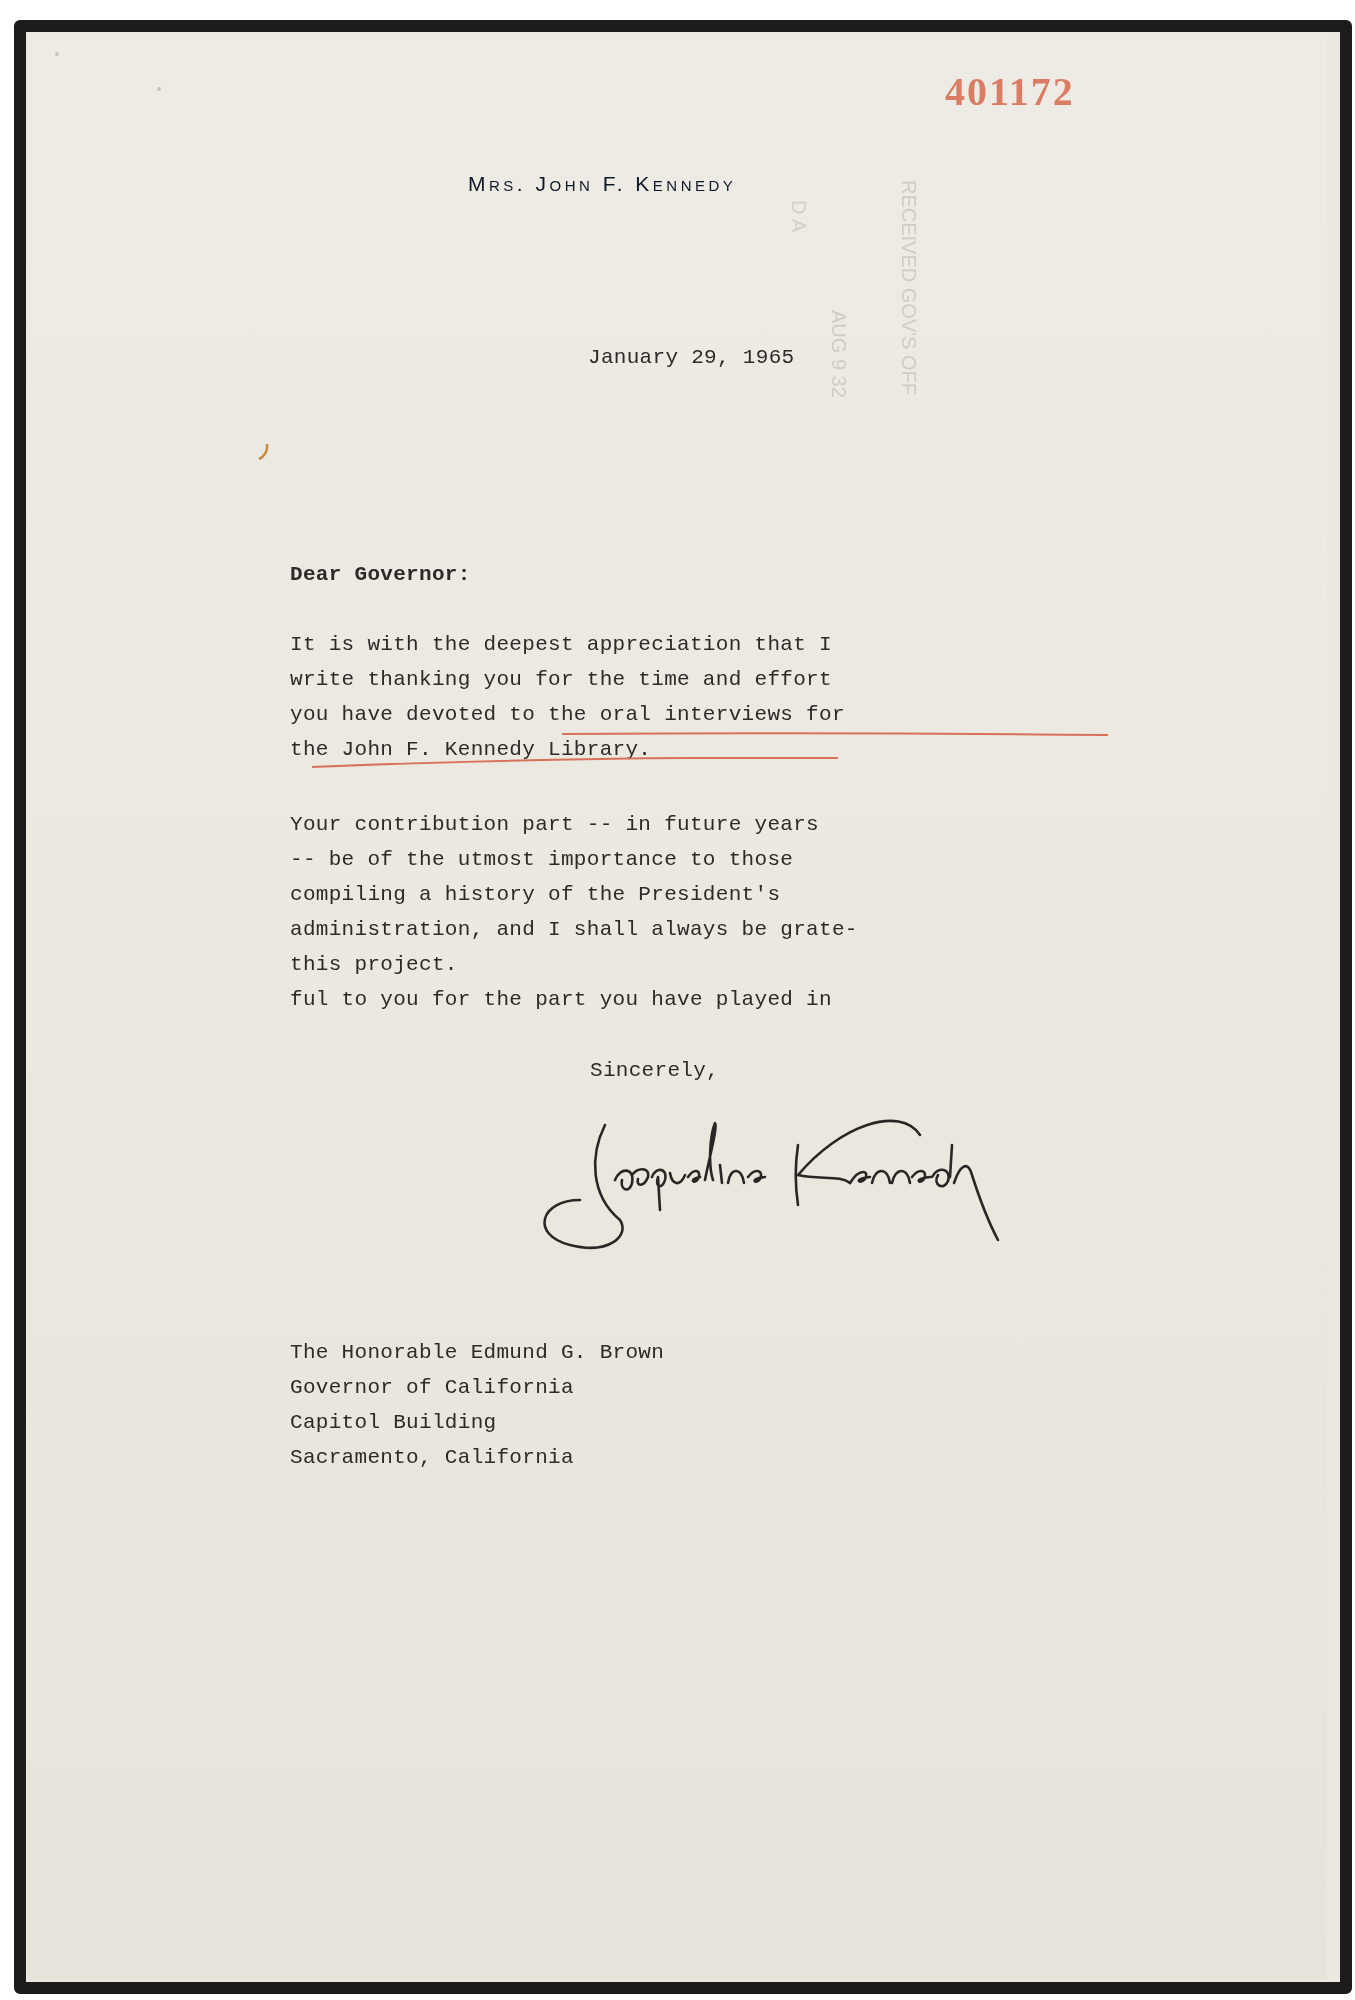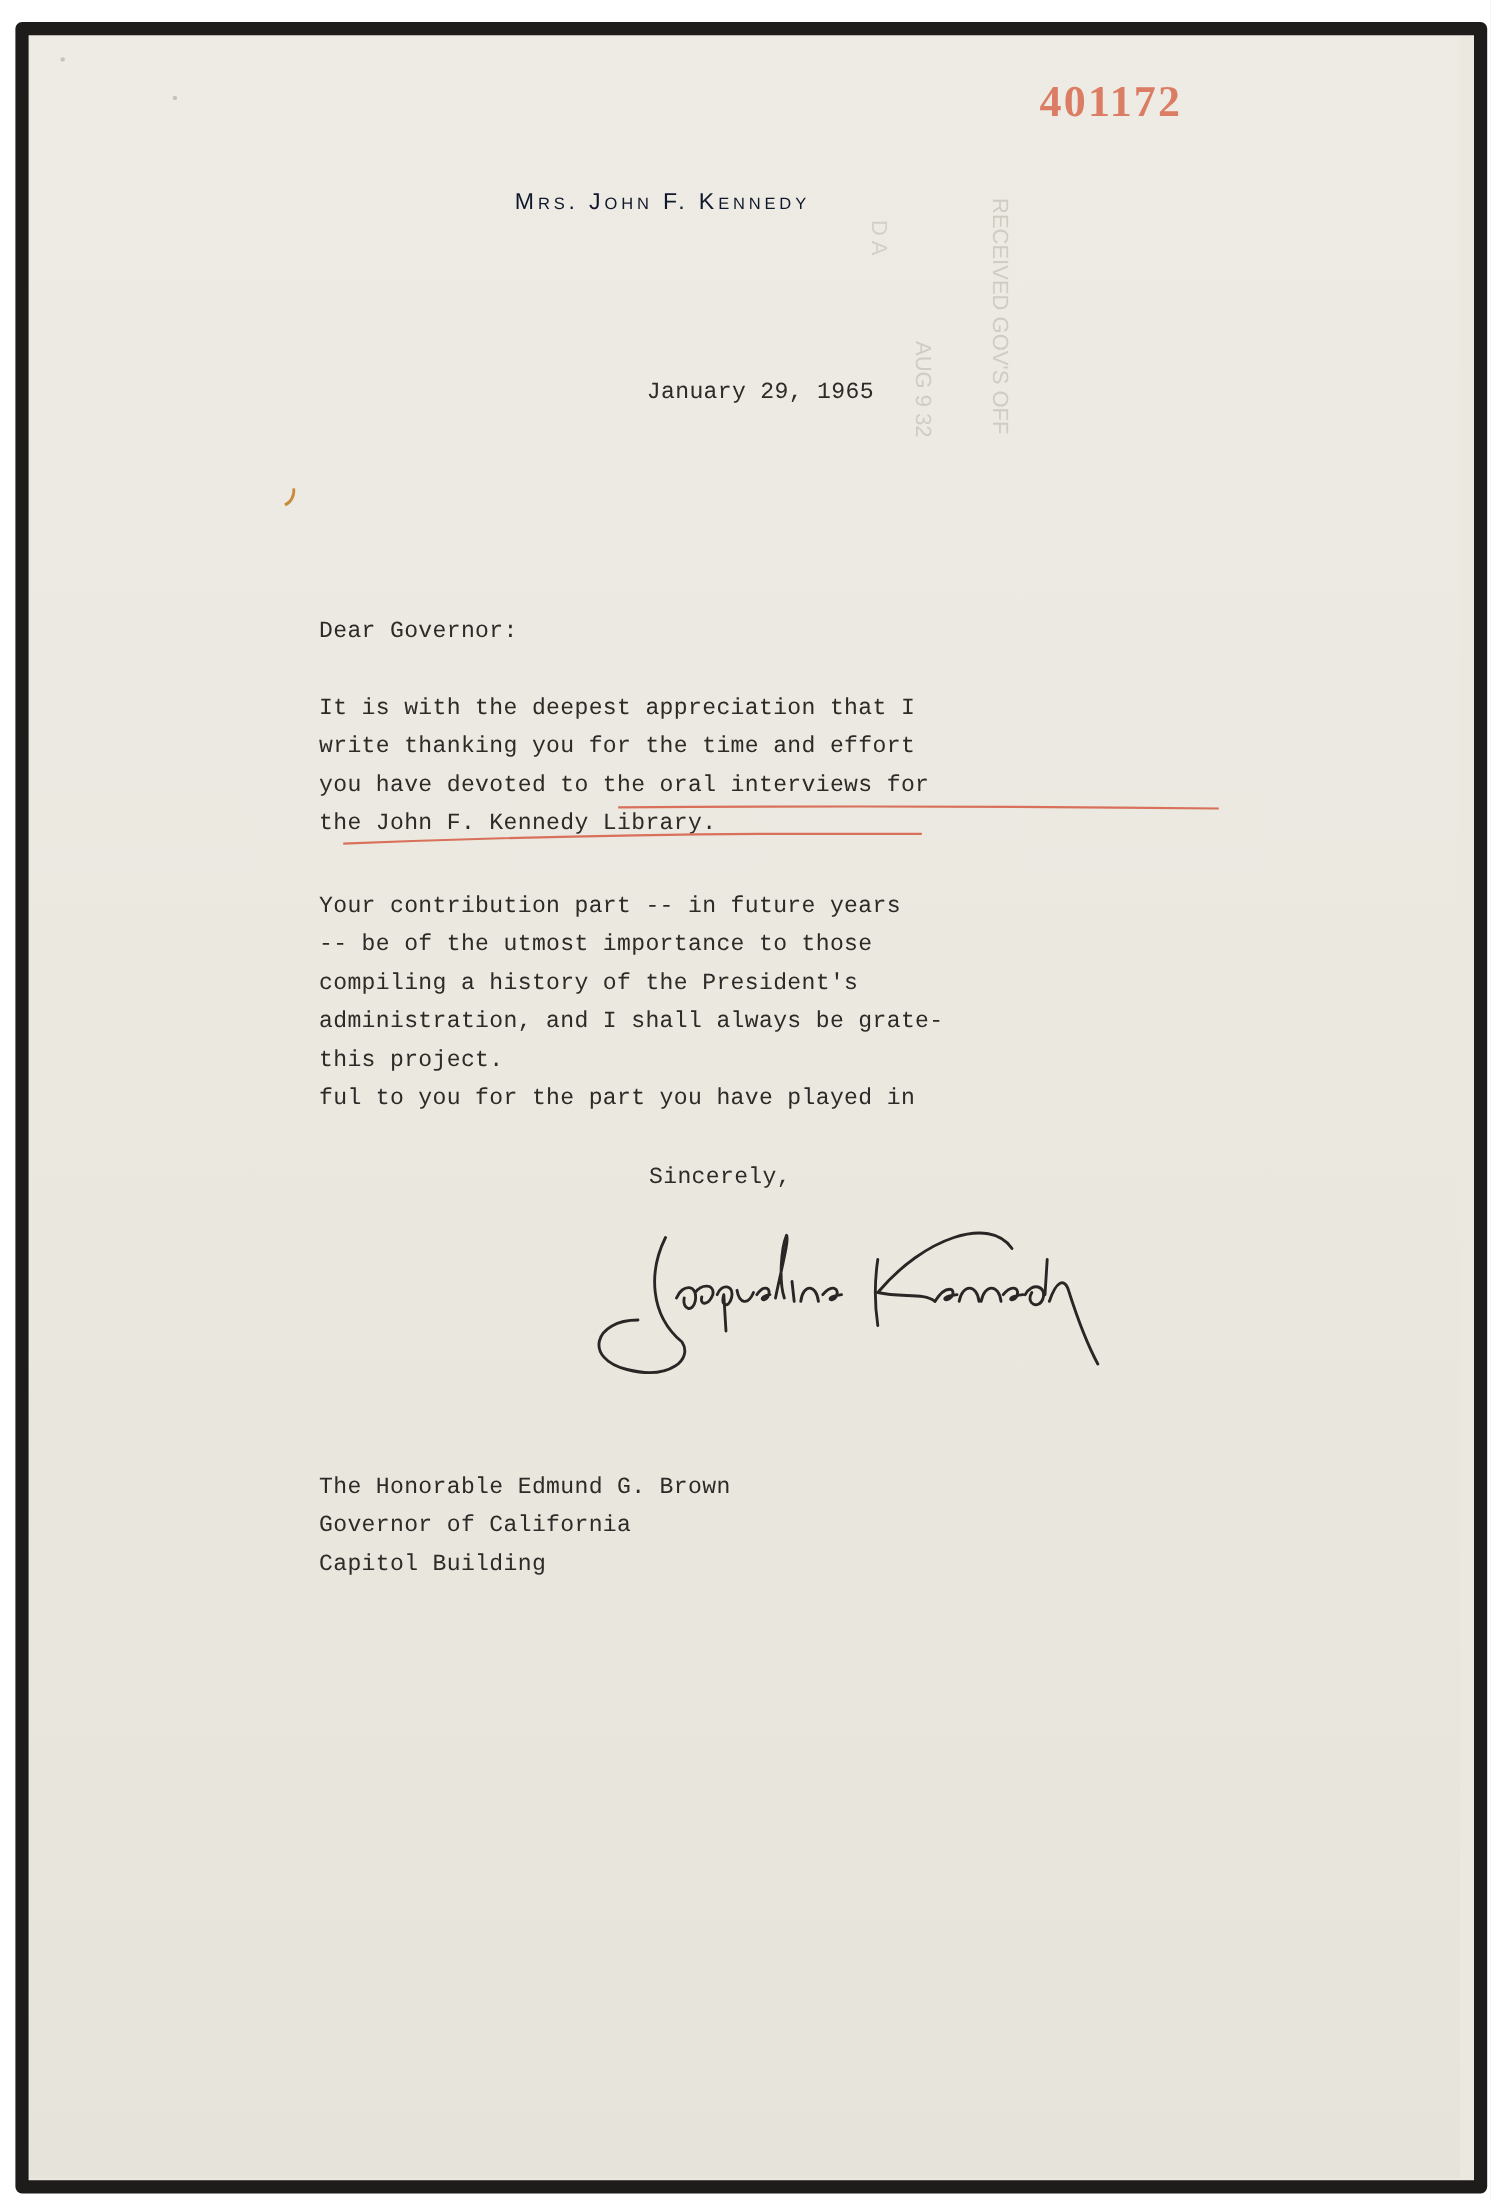--- a/index.html
+++ b/index.html
@@ -32,21 +32,21 @@
     .receipt-stamp {
       position: absolute; left: 780px; top: 200px; width: 200px; height: 260px;
       color: #c9c5bc; font-family: "Liberation Sans", sans-serif; font-size: 20px;
     }
     .receipt-stamp span { position: absolute; transform: rotate(90deg); transform-origin: left top; white-space: nowrap; }
     .typed {
       position: absolute; font-size: 21px; line-height: 35px; color: #2d2a28;
       white-space: pre; letter-spacing: 0.3px;
     }
     .date { left: 588px; top: 340px; }
-    .salutation { left: 290px; top: 557px; }
+    .salutation { left: 290px; top: 557px; font-weight: bold; }
     .para1 { left: 290px; top: 627px; }
     .para2 { left: 290px; top: 807px; }
     .closing { left: 590px; top: 1053px; }
     .address { left: 290px; top: 1335px; }
     .underline-1 {
       position: absolute; left: 560px; top: 731px; width: 550px; height: 6px;
     }
     .underline-2 {
       position: absolute; left: 310px; top: 755px; width: 530px; height: 14px;
     }
@@ -102,13 +102,13 @@
     <path d="M85 20 C 70 50, 70 90, 100 115 C 110 130, 90 150, 50 140 C 10 130, 20 95, 60 95"></path>
 
     <path d="M95 75 C 100 62, 115 62, 112 78 C 110 88, 100 86, 102 75 M112 70 C 118 62, 130 62, 128 72 C 124 82, 116 82, 118 74 M132 72 C 135 62, 148 62, 145 75 C 142 85, 135 82, 138 72 L 140 105 M150 68 C 152 80, 160 82, 165 70 M 168 72 C 175 62, 182 66, 178 74 C 174 80, 168 74, 180 72 M185 75 C 190 50, 198 20, 195 18 C 190 30, 188 60, 193 75 M200 60 L 202 78 M208 78 C 210 62, 222 62, 224 78 M228 72 C 236 62, 244 66, 240 74 C 236 80, 228 74, 245 72"></path>
 
     <path d="M278 40 C 275 60, 275 80, 278 100 M278 70 C 320 20, 380 0, 400 30 M278 70 C 300 75, 320 70, 330 78"></path>
 
     <path d="M330 78 C 340 62, 350 66, 345 74 C 340 80, 332 74, 350 72 M352 78 C 355 62, 368 62, 370 78 M372 78 C 375 62, 388 62, 390 78 M392 72 C 400 62, 408 66, 404 74 C 400 80, 392 74, 410 72 M412 72 C 418 60, 432 64, 428 76 C 424 86, 412 80, 418 70 M430 72 L 432 40 M434 78 C 440 60, 448 55, 452 70 C 460 95, 470 120, 478 135"></path>
   </g>
 </svg>
 
-<div class="typed address"><div>The Honorable Edmund G. Brown</div><div>Governor of California</div><div>Capitol Building</div></div>
+<div class="typed address"><div>The Honorable Edmund G. Brown</div><div>Governor of California</div><div>Capitol Building</div><div>Sacramento, California</div></div>
 
 </body></html>

